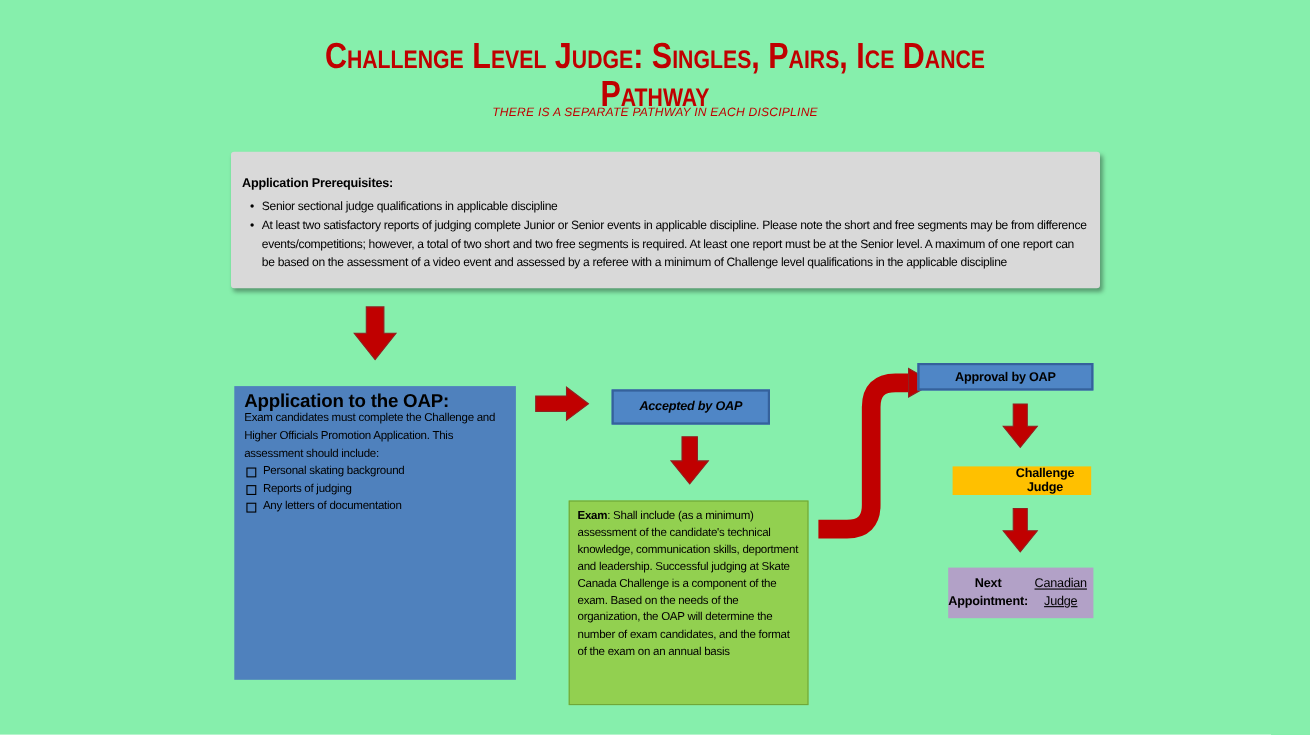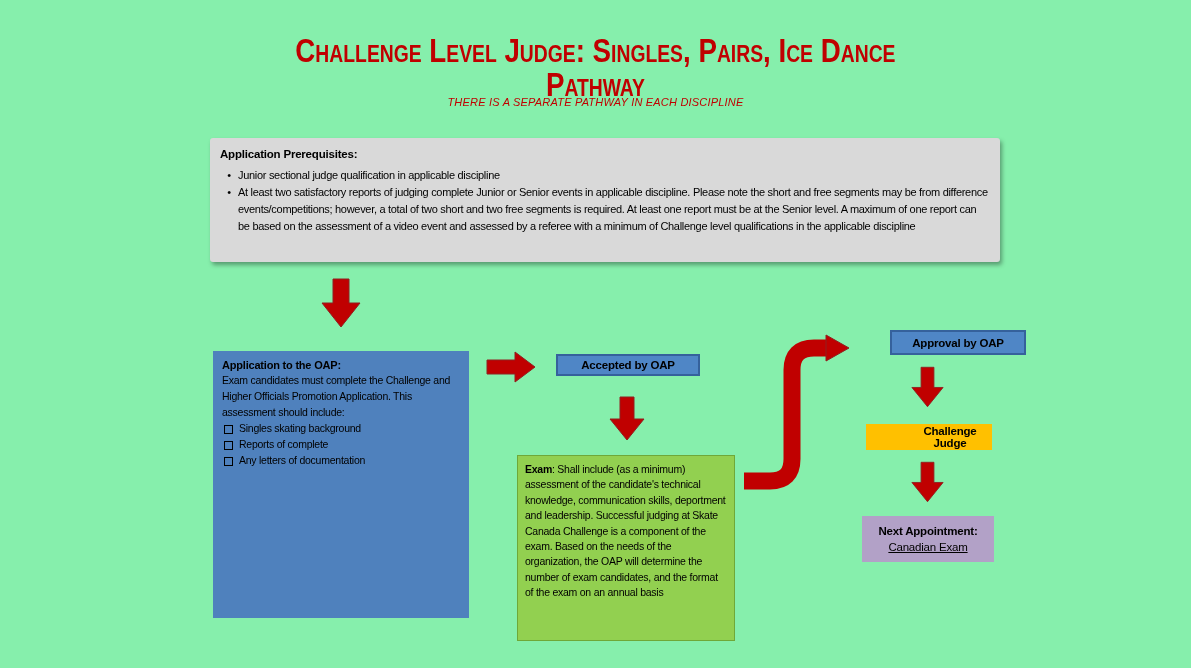--- a/index.html
+++ b/index.html
@@ -10,39 +10,39 @@
   
   .title-wrap{position:absolute;left:0;top:34px;width:1191px;text-align:center;
     transform:scaleX(0.84);transform-origin:595px 0;}
   .title-line{font-variant:small-caps;font-weight:bold;font-size:33px;line-height:34px;
     color:#C00000;letter-spacing:0px;}
   .subtitle{position:absolute;left:0;top:96px;width:1191px;text-align:center;
     font-size:11px;font-weight:normal;font-style:italic;color:#C00000;letter-spacing:0.2px;}
   
   .prereq{position:absolute;left:210px;top:138px;width:790px;height:124px;box-sizing:border-box;
     background:#D9D9D9;border-radius:3px;box-shadow:2px 3px 4px rgba(0,0,0,0.35);
-    padding:9px 12px 8px 10px;font-size:11px;line-height:17px;letter-spacing:-0.3px;}
+    padding:22px 12px 8px 10px;font-size:11px;line-height:17px;letter-spacing:-0.3px;}
   .prereq h3{margin:0 0 5px 0;font-size:11.5px;line-height:15px;letter-spacing:-0.2px;}
   .b-row{display:flex;align-items:flex-start;}
   .b-row .bullet{flex:none;width:18px;text-align:center;font-size:11px;}
   .b-row .b-text{flex:1;}
   
   .appbox{position:absolute;left:213px;top:351px;width:256px;height:267px;box-sizing:border-box;
     background:#4F81BD;padding:6px 8px 6px 9px;font-size:10.5px;line-height:15.9px;
     letter-spacing:-0.25px;overflow:hidden;}
-  .appbox h3{margin:0;font-size:11px;line-height:16px;letter-spacing:-0.2px;}
+  .appbox h3{margin:0;font-size:17px;line-height:16px;letter-spacing:-0.2px;}
   .chk-row{display:flex;align-items:flex-start;margin:0;}
   .cbx{flex:none;width:7px;height:7px;border:1.4px solid #000;margin:4px 6px 0 2px;background:transparent;}
   .chk-text{flex:1;}
   
   .smallbox{position:absolute;box-sizing:border-box;display:flex;align-items:center;justify-content:center;
     font-weight:bold;font-size:11.5px;letter-spacing:-0.2px;text-align:center;}
   .blue-bordered{background:#4F86C6;border:2px solid #35619C;}
   .yellow{background:#FFC000;border:none;padding-left:42px;}
-  .purple{background:#B2A1C7;border:none;flex-direction:column;line-height:16px;}
+  .purple{background:#B2A1C7;border:none;flex-direction:row;line-height:16px;}
   .purple .link{font-weight:normal;text-decoration:underline;}
   
   .exambox{position:absolute;left:517px;top:455px;width:218px;height:186px;box-sizing:border-box;
     background:#92D050;border:1px solid #6FA838;padding:6px 7px;
     font-size:10.5px;line-height:15.4px;letter-spacing:-0.25px;overflow:hidden;}
   
   .arrow{position:absolute;}
   svg{display:block;}
 </style>
 </head>
@@ -55,21 +55,21 @@
     <div class="title-line">Pathway</div>
   </div>
   <div class="subtitle">THERE IS A SEPARATE PATHWAY IN EACH DISCIPLINE</div>
 
   <div class="prereq">
     <h3>Application Prerequisites:</h3>
     <div>
 
         <div class="b-row">
           <span class="bullet">•</span>
-          <span class="b-text">Junior sectional judge qualification in applicable discipline</span>
+          <span class="b-text">Senior sectional judge qualifications in applicable discipline</span>
         </div>
 
         <div class="b-row">
           <span class="bullet">•</span>
           <span class="b-text">At least two satisfactory reports of judging complete Junior or Senior events in applicable discipline. Please note the short and free segments may be from difference events/competitions; however, a total of two short and two free segments is required. At least one report must be at the Senior level. A maximum of one report can be based on the assessment of a video event and assessed by a referee with a minimum of Challenge level qualifications in the applicable discipline</span>
         </div>
       </div>
   </div>
 
   <div class="arrow" style="left:321px;top:278px;">
@@ -78,65 +78,65 @@
     </svg>
   </div>
 
   <div class="appbox">
     <h3>Application to the OAP:</h3>
     <div>Exam candidates must complete the Challenge and Higher Officials Promotion Application. This assessment should include:</div>
     <div>
 
         <div class="chk-row">
           <span class="cbx"></span>
-          <span class="chk-text">Singles skating background</span>
+          <span class="chk-text">Personal skating background</span>
         </div>
 
 
         <div class="chk-row">
           <span class="cbx"></span>
-          <span class="chk-text">Reports of complete</span>
+          <span class="chk-text">Reports of judging</span>
         </div>
 
 
         <div class="chk-row">
           <span class="cbx"></span>
           <span class="chk-text">Any letters of documentation</span>
         </div>
       </div>
   </div>
 
   <div class="arrow" style="left:486px;top:351px;">
     <svg width="50" height="32" viewBox="0 0 50 32">
       <polygon points="1,9 29,9 29,1 49,16 29,31 29,23 1,23" fill="#C00000" stroke="#902020" stroke-width="1"></polygon>
     </svg>
   </div>
 
-  <div class="smallbox blue-bordered" style="left:556px;top:354px;width:144px;height:22px;">
+  <div class="smallbox blue-bordered" style="left:556px;top:354px;width:144px;height:32px;font-style:italic;">
     <span>Accepted by OAP</span>
   </div>
 
   <div class="arrow" style="left:609px;top:396px;">
     <svg width="36" height="45" viewBox="0 0 36 45">
       <polygon points="11,1 25,1 25,23 35,23 18,44 1,23 11,23" fill="#C00000" stroke="#902020" stroke-width="1"></polygon>
     </svg>
   </div>
 
   <div class="exambox">
     <span style="font-weight:bold">Exam</span><span>: Shall include (as a minimum) assessment of the candidate's technical knowledge, communication skills, deportment and leadership. Successful judging at Skate Canada Challenge is a component of the exam. Based on the needs of the organization, the OAP will determine the number of exam candidates, and the format of the exam on an annual basis</span>
   </div>
 
   <div class="arrow" style="left:730px;top:330px;">
     <svg width="130" height="175" viewBox="0 0 130 175">
       <path d="M 14 151 H 40 Q 62 151 62 129 V 40 Q 62 18 84 18 H 96" fill="none" stroke="#C00000" stroke-width="17"></path>
       <polygon points="96,5 119,18 96,31" fill="#C00000" stroke="#902020" stroke-width="1"></polygon>
     </svg>
   </div>
 
-  <div class="smallbox blue-bordered" style="left:890px;top:330px;width:136px;height:25px;">
+  <div class="smallbox blue-bordered" style="left:834px;top:330px;width:160px;height:25px;">
     <span>Approval by OAP</span>
   </div>
 
   <div class="arrow" style="left:911px;top:366px;">
     <svg width="33" height="42" viewBox="0 0 36 45">
       <polygon points="11,1 25,1 25,23 35,23 18,44 1,23 11,23" fill="#C00000" stroke="#902020" stroke-width="1"></polygon>
     </svg>
   </div>
 
   <div class="smallbox yellow" style="left:866px;top:424px;width:126px;height:26px;">
@@ -144,16 +144,16 @@
   </div>
 
   <div class="arrow" style="left:911px;top:460px;">
     <svg width="33" height="44" viewBox="0 0 36 45">
       <polygon points="11,1 25,1 25,23 35,23 18,44 1,23 11,23" fill="#C00000" stroke="#902020" stroke-width="1"></polygon>
     </svg>
   </div>
 
   <div class="smallbox purple" style="left:862px;top:516px;width:132px;height:46px;">
     <span>Next Appointment:</span>
-    <span class="link">Canadian Exam</span>
+    <span class="link">Canadian Judge</span>
   </div>
 
 </div>
 
 </body></html>

